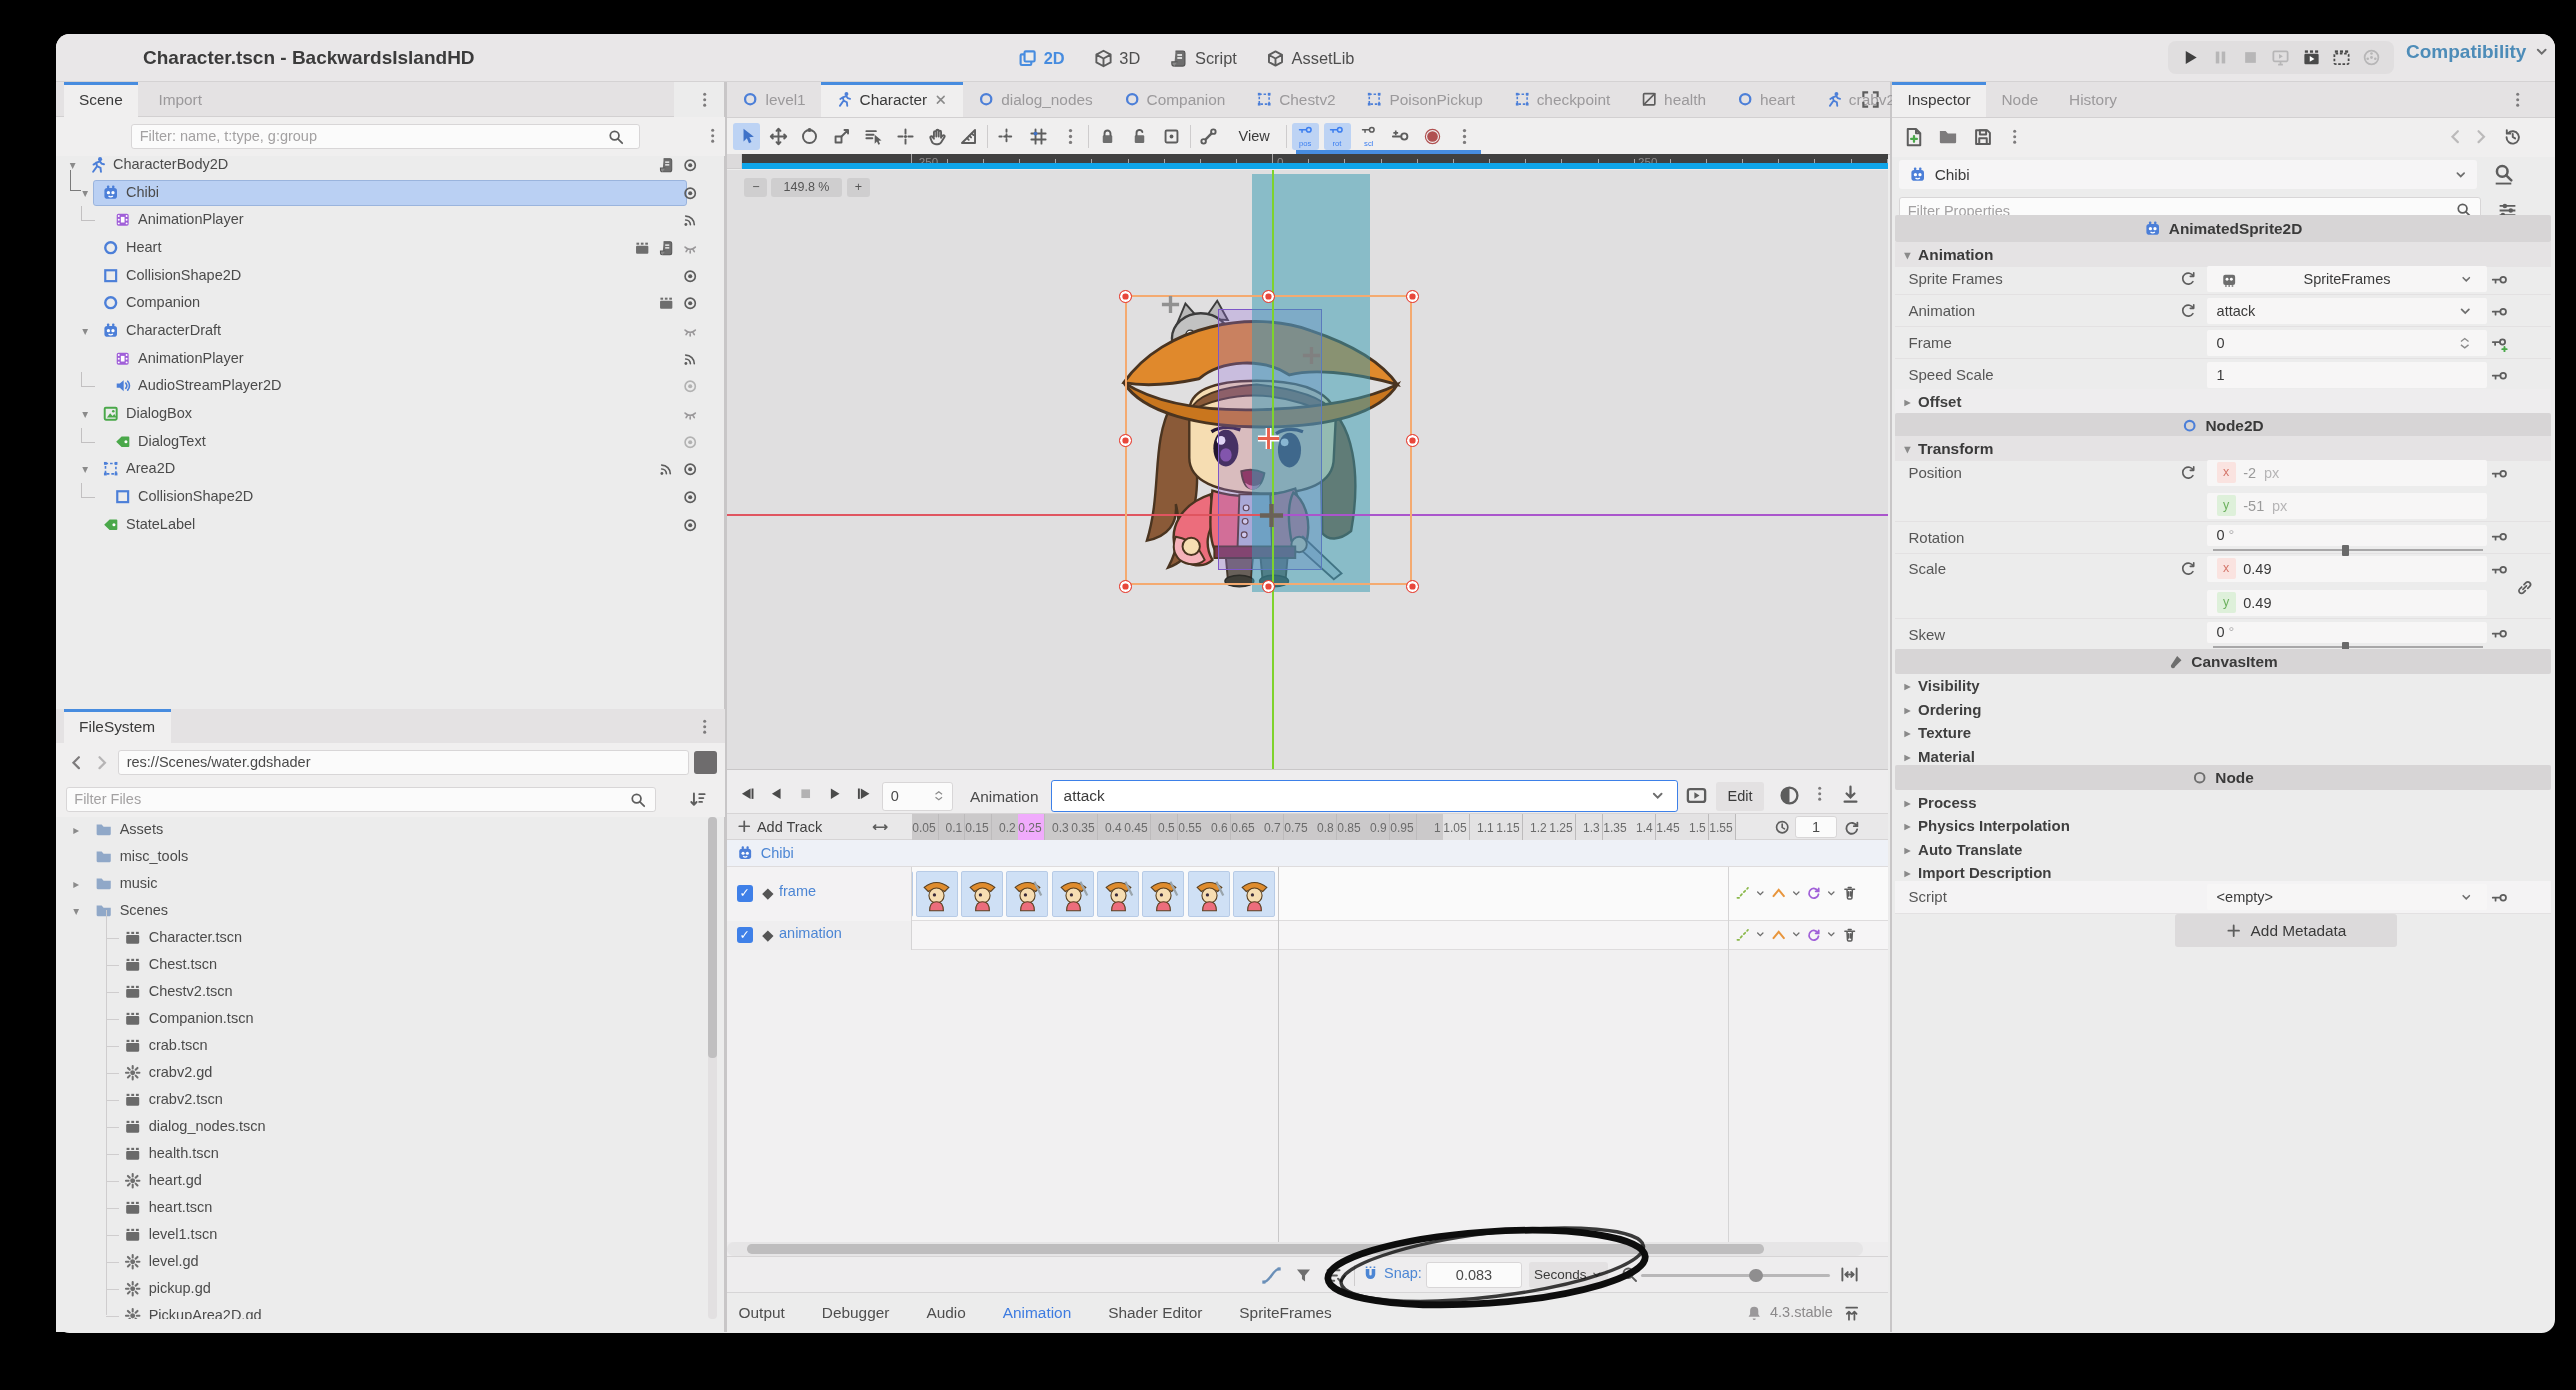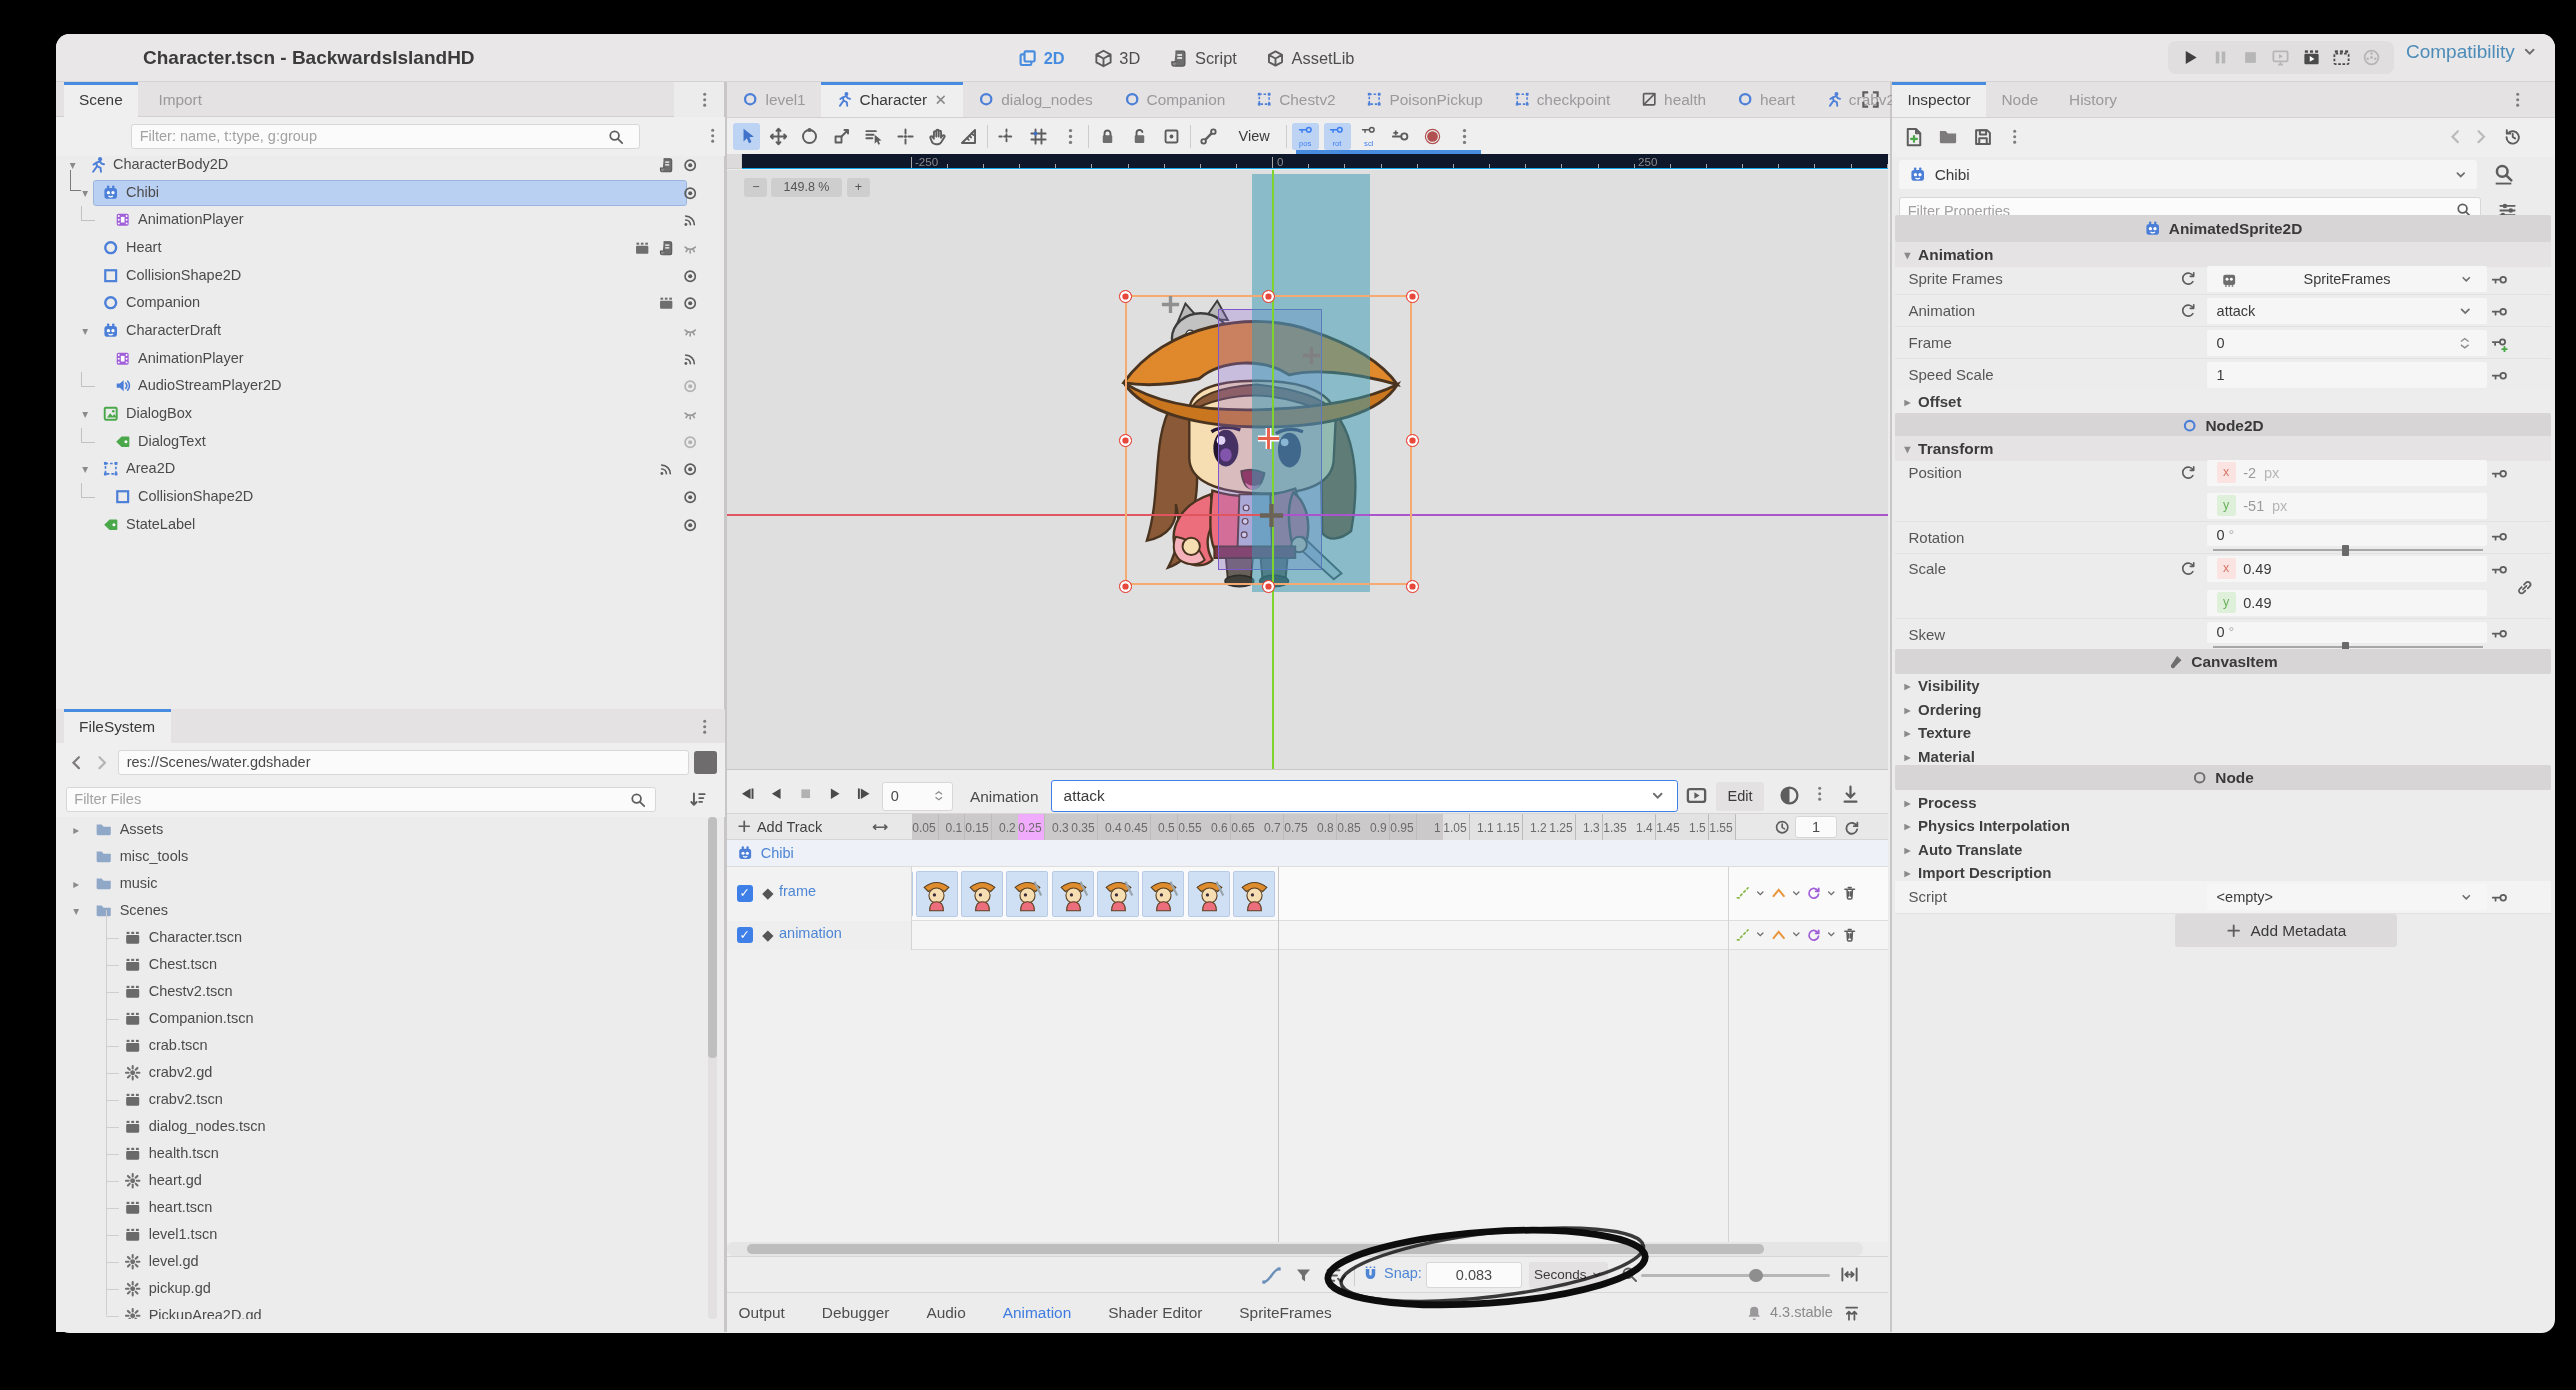--- a/index.html
+++ b/index.html
@@ -8,21 +8,21 @@
   *{box-sizing:border-box;}
   #win{left:56px;top:34px;width:2499px;height:1299px;background:#ececec;border-radius:13.5px;overflow:hidden;box-shadow:0 17.4px 58px rgba(0,0,0,.7);}
   
   #titlebar{left:56px;top:34px;width:2499px;height:48px;background:#e9e7e8;border-bottom:1px solid #d4d2d3;border-radius:13.5px 13.5px 0 0;}
   .light{width:13.5px;height:13.5px;border-radius:50%;top:51px;}
   #win-title{left:143px;top:34px;height:48px;line-height:48px;font-size:19px;font-weight:bold;color:#3b3b3b;}
   #main-tabs{left:1018px;top:34px;height:48px;display:flex;align-items:center;gap:29px;}
   .mtab{display:flex;align-items:center;gap:6.7px;font-size:16.4px;color:#4e4e4e;cursor:default;}
   .mtab.act{color:#478cdf;font-weight:bold;}
   #playback{left:2168px;top:41px;width:226px;height:33px;background:#e0dedf;border-radius:7.7px;display:flex;align-items:center;justify-content:space-around;padding:0 7.7px;}
-  #compat{left:2406px;top:34px;height:36px;display:flex;align-items:center;gap:7.7px;color:#4d8cb8;font-weight:normal;font-size:19px;}
+  #compat{left:2406px;top:34px;height:36px;display:flex;align-items:center;gap:7.7px;color:#4d8cb8;font-weight:bold;font-size:19px;}
   
   .ic{display:inline-block;line-height:0;flex:none;}
   .ic svg{width:100%;height:100%;}
   .vsep{width:1px;background:#cecccd;}
   .tabrow{background:#e4e2e3;border-bottom:1px solid #d2d0d1;}
   .tab{position:relative;height:100%;display:flex;align-items:center;gap:6.7px;padding:0 15.4px;font-size:15.4px;color:#9b999b;}
   .tab.act{background:#f0efef;color:#3a3a3a;}
   .tab.act::before{content:"";position:absolute;left:0;top:0;right:0;height:2.9px;background:#478cdf;}
   .input{background:#fbfbfb;border:1px solid #d8d6d7;border-radius:2.9px;font-size:14.5px;color:#4a4a4a;padding:0 7.7px;display:flex;align-items:center;}
   .ph{color:#a3a1a2;}
@@ -36,21 +36,21 @@
   .arrow{position:absolute;color:#8a8a8a;font-size:11.6px;}
   .guide{position:absolute;background:#cfcdce;}
   
   #vsep1{left:725px;top:82px;width:1.9px;height:1250px;background:#c8c6c7;}
   #vsep2{left:1890px;top:82px;width:1.9px;height:1250px;background:#c8c6c7;}
   #scene-tabs{left:727px;top:82px;width:1163px;height:36px;display:flex;align-items:stretch;background:#e4e2e3;border-bottom:1px solid #d2d0d1;}
   #vp-toolbar{left:727px;top:118px;width:1163px;height:37px;background:#f0efef;border-bottom:1px solid #d2d0d1;display:flex;align-items:center;gap:4.8px;padding-left:5.8px;}
   .tbtn{width:27px;height:27px;border-radius:2.9px;display:flex;align-items:center;justify-content:center;}
   .tbtn.on{background:#bdd3f4;}
   .keytag{font-size:7.7px;color:#3d7ff0;line-height:7.7px;}
-  #ruler-top{left:727px;top:154px;width:1161px;height:15.4px;background:#0f172a;border-bottom:1px solid #0ea5e9;overflow:hidden;}
+  #ruler-top{left:727px;top:154px;width:1161px;height:15.4px;background:#404040;border-bottom:6px solid #0ea5e9;overflow:hidden;}
   #ruler-left{left:727px;top:170px;width:15.4px;height:600px;background:#e7e5e6;border-right:1px solid #cfcdce;overflow:hidden;}
   #ruler-corner{left:727px;top:154px;width:15.4px;height:15.4px;background:#dcdadb;border-right:1px solid #cfcdce;border-bottom:1px solid #cfcdce;z-index:3;}
   .rtick{position:absolute;background:#a9a7a8;}
   .rnum{position:absolute;font-size:11.6px;color:#8c8a8b;}
   #canvas{left:727px;top:170px;width:1161px;height:600px;background:#e0dfe0;overflow:hidden;}
   .handle{position:absolute;width:12.5px;height:12.5px;border-radius:50%;background:#e8473b;border:1.9px solid #e8473b;box-shadow:inset 0 0 0 2.4px #fff;}
   .zoombtn{background:rgba(205,204,205,.9);border-radius:2.9px;color:#555;font-size:12.5px;display:flex;align-items:center;justify-content:center;height:19px;}
   
   #anim{left:727px;top:769px;width:1161px;height:523px;background:#eeedee;border-top:1px solid #c9c7c8;}
   .trkname{color:#4c86d4;font-size:14.5px;}

